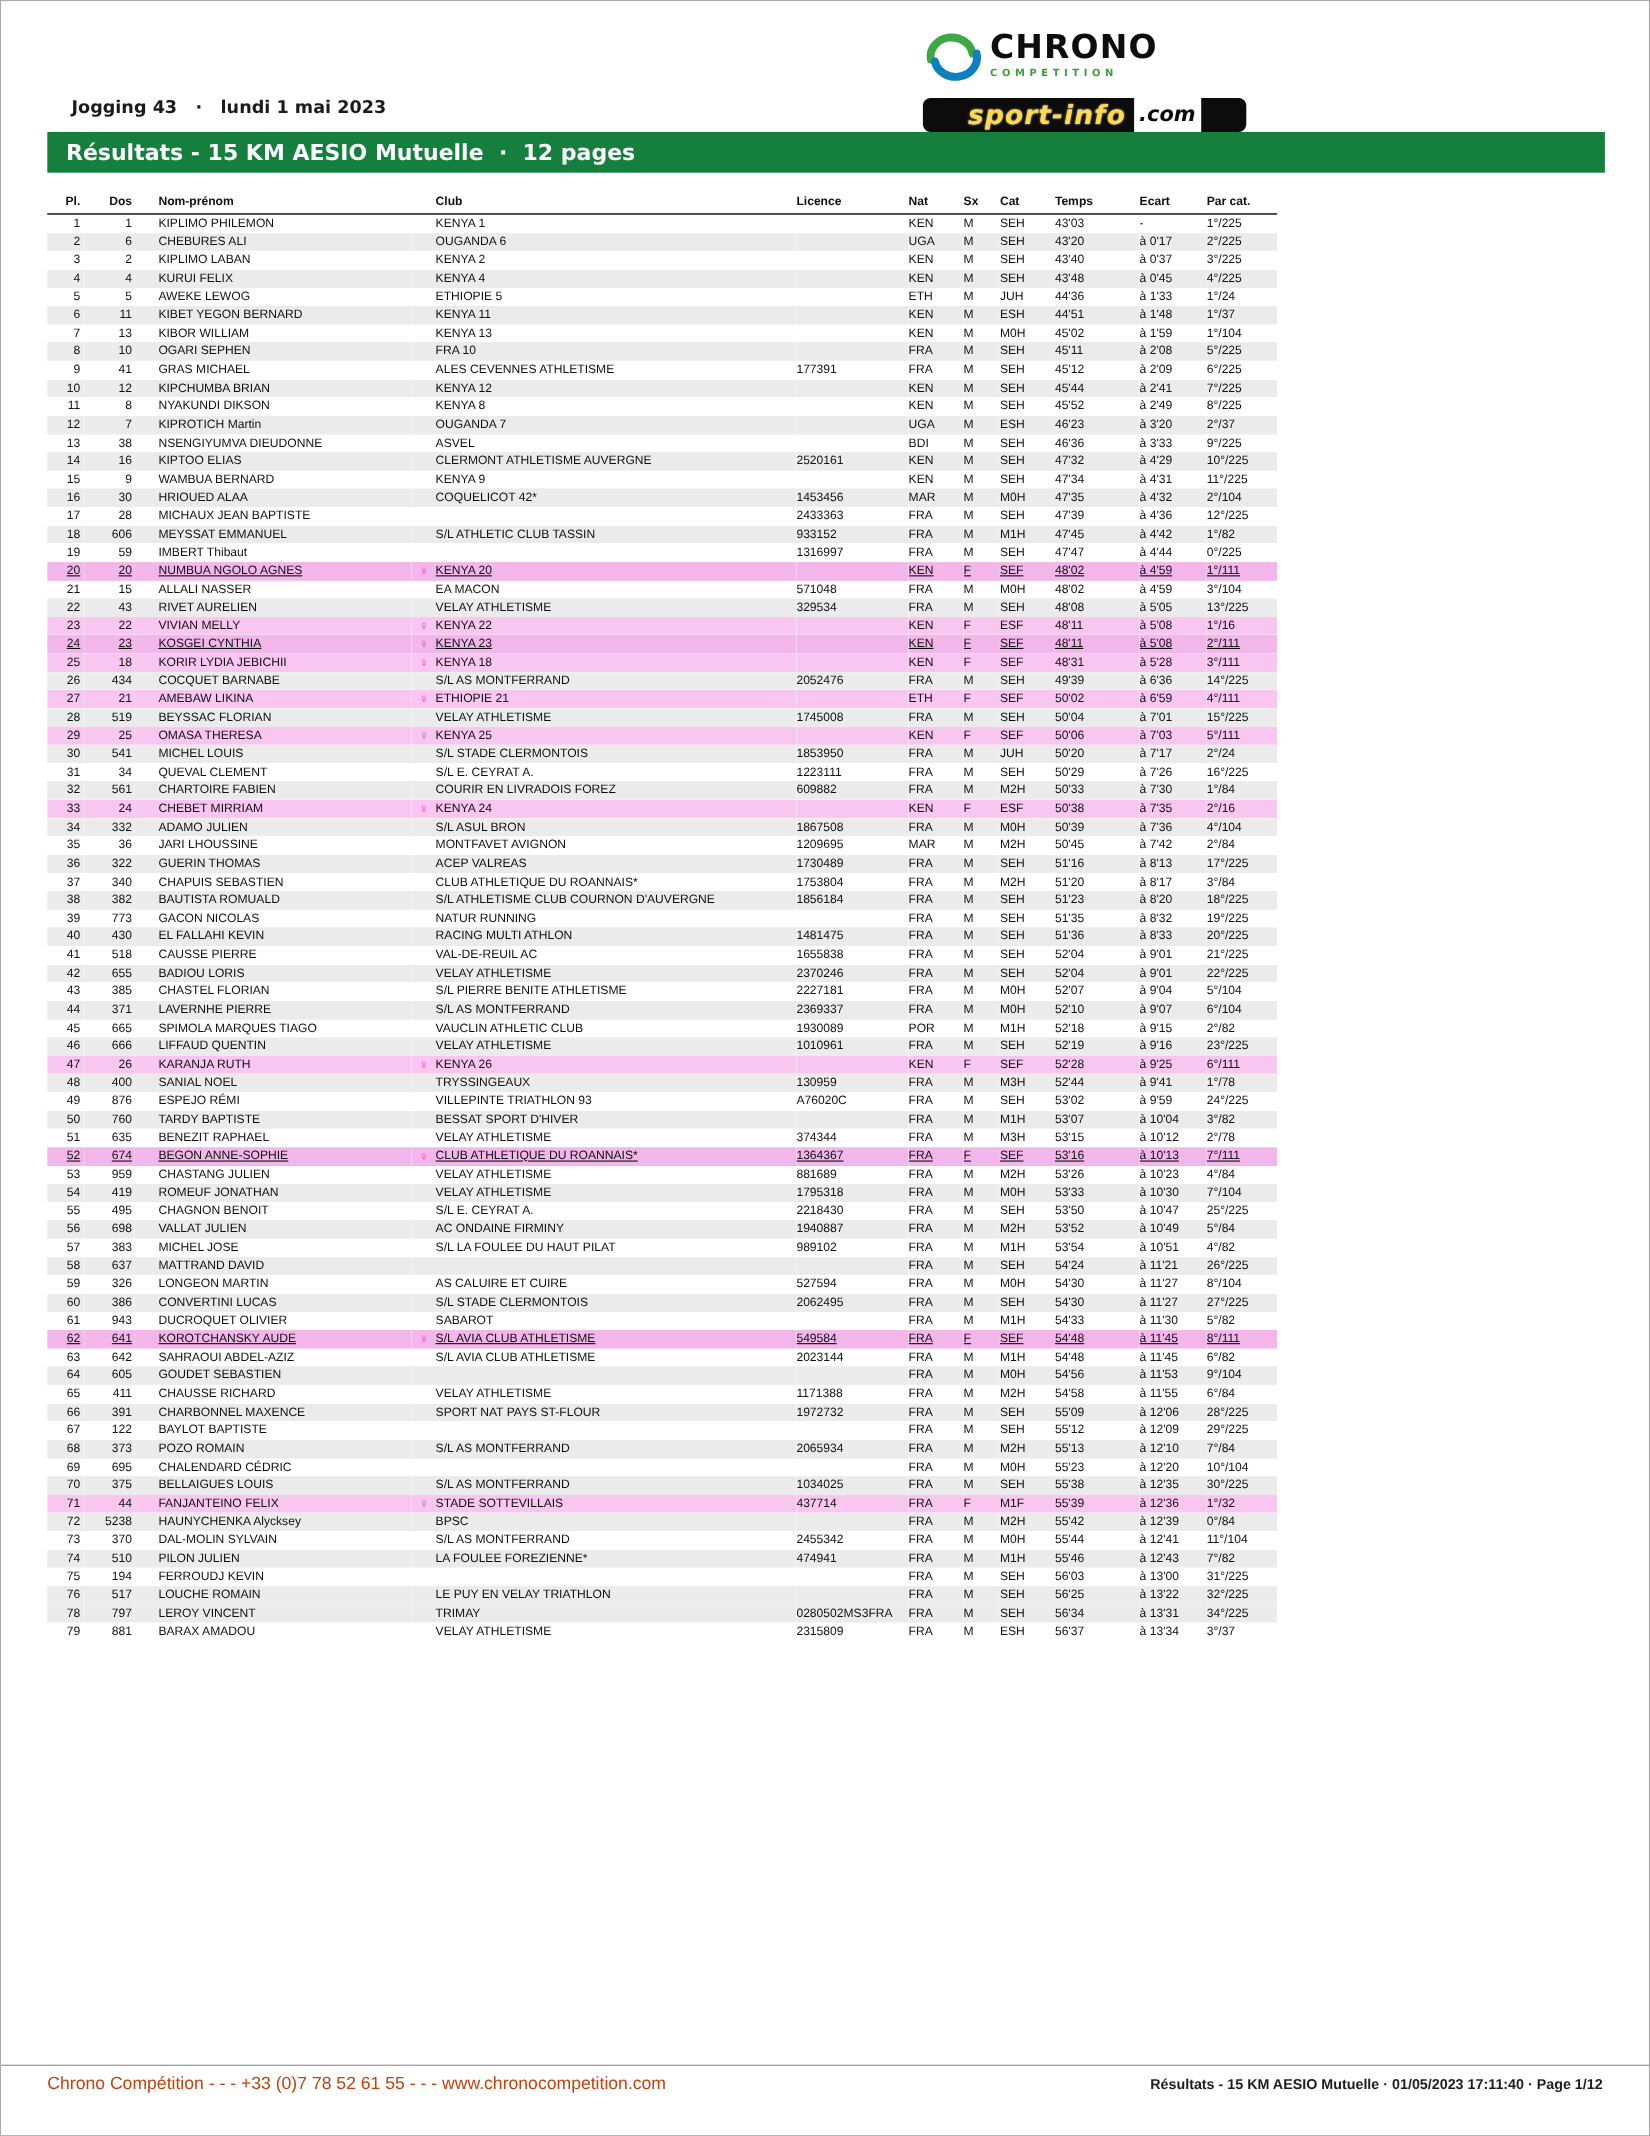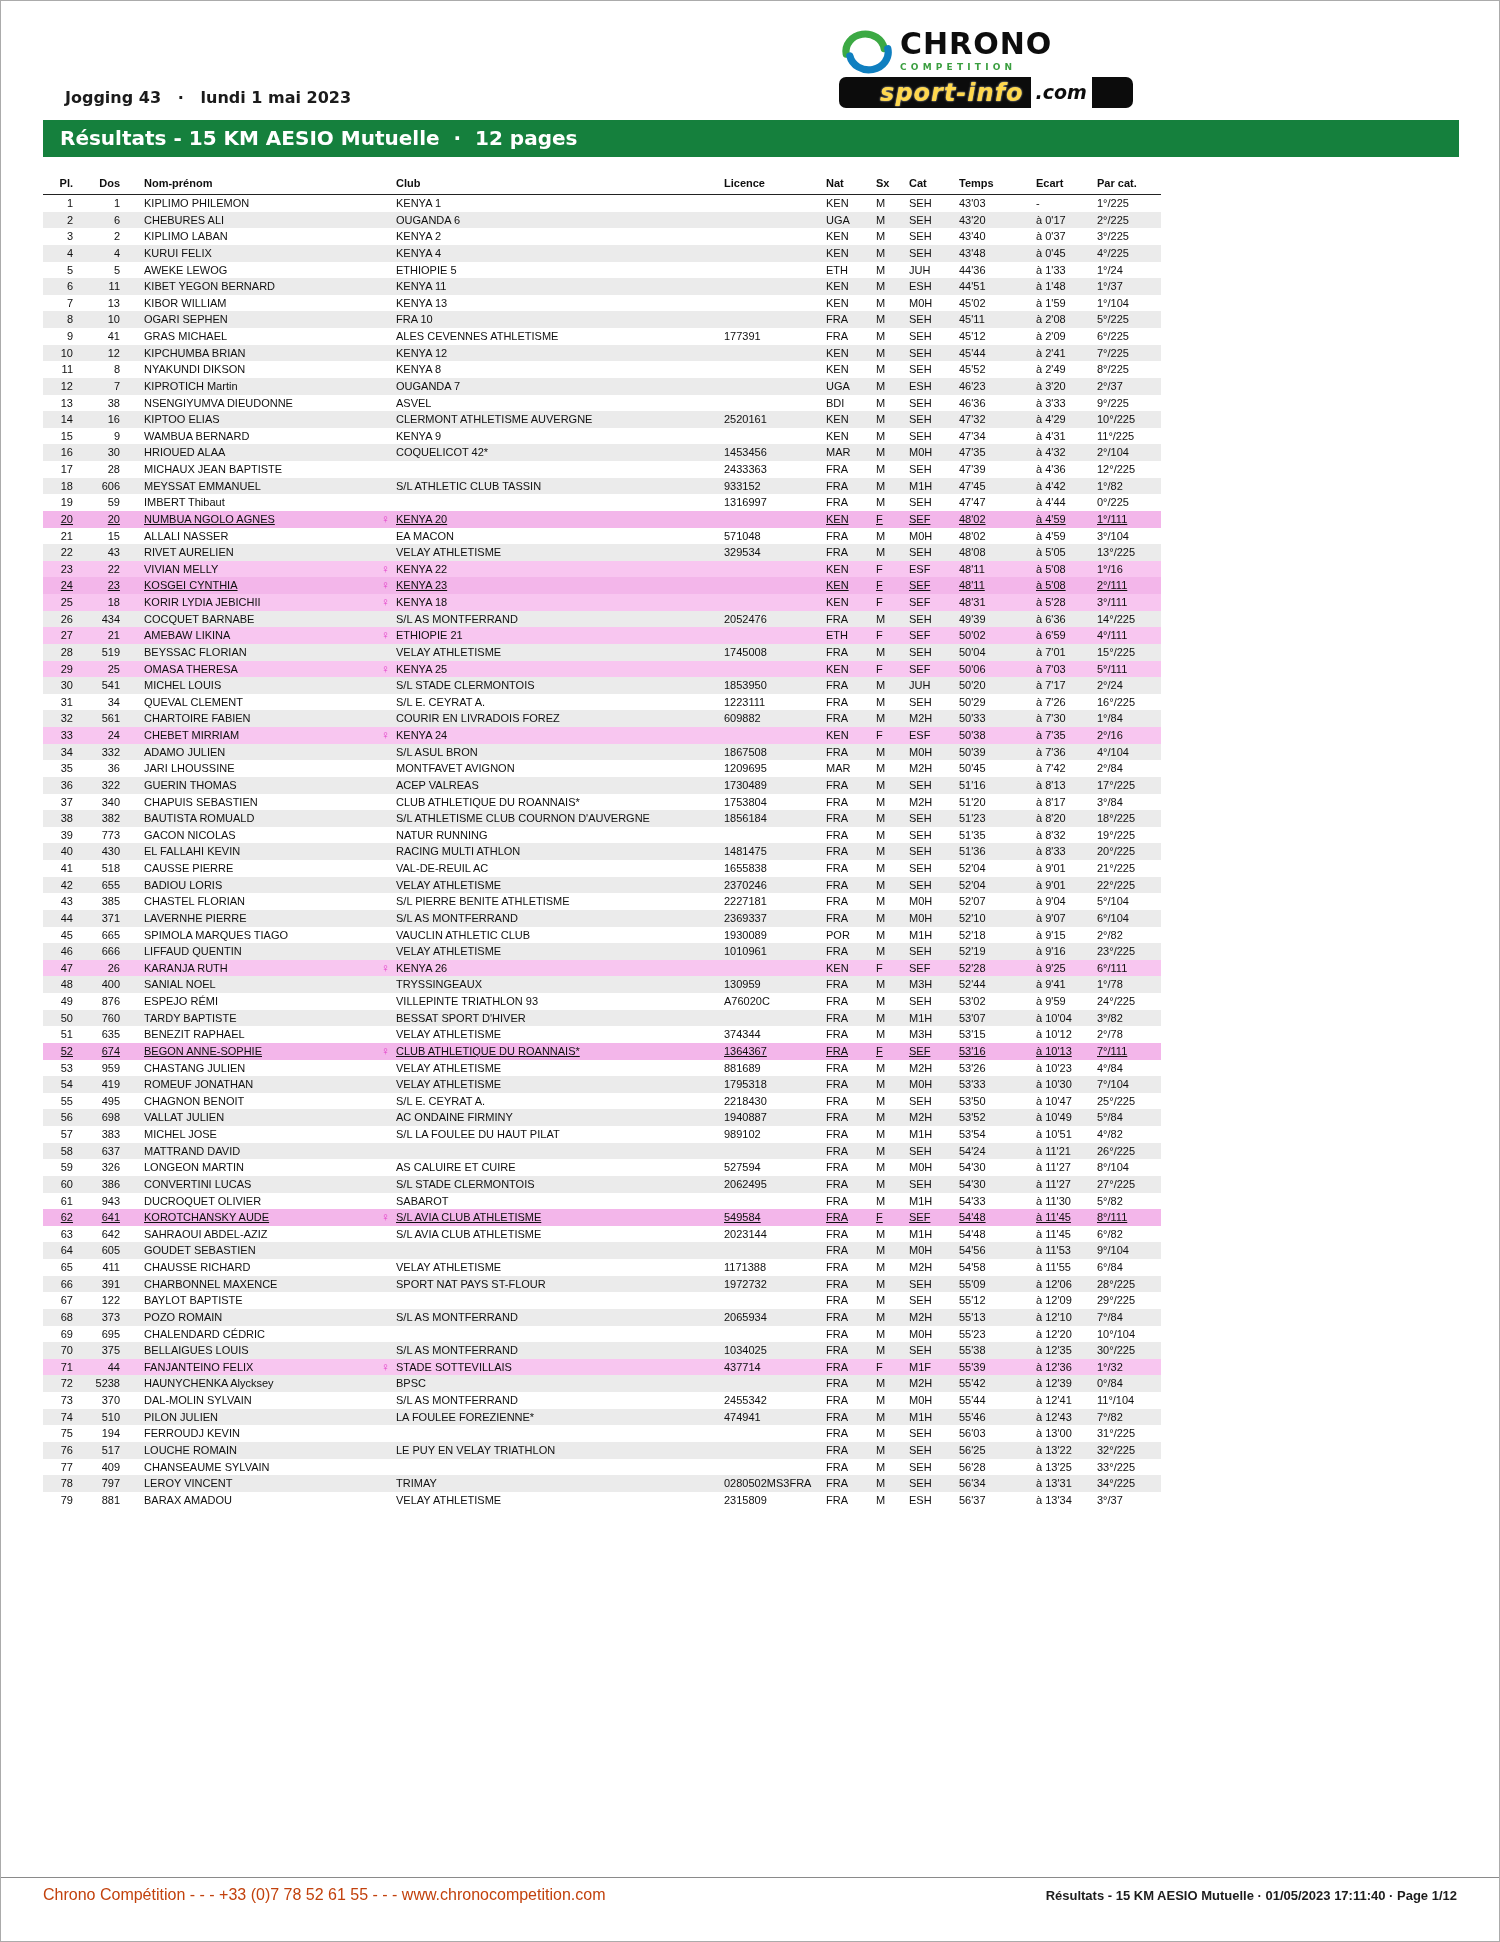--- a/index.html
+++ b/index.html
@@ -8,21 +8,21 @@
 
   
   .page-title{position:absolute;top:40px;left:61px;font-family:"DejaVu Sans","Liberation Sans",sans-serif;font-weight:700;font-size:31px;color:#1b1b1b;white-space:pre;}
   .page-subtitle{position:absolute;top:87px;left:64px;font-family:"DejaVu Sans","Liberation Sans",sans-serif;font-weight:700;font-size:16px;color:#1b1b1b;white-space:pre;}
 
   .logo{position:absolute;top:26px;left:838px;width:270px;}
   .logo-top{display:flex;align-items:center;}
   .swoosh{width:56px;height:47px;margin-right:5px;flex:0 0 auto;}
   .brand{font-family:"DejaVu Sans","Liberation Sans",sans-serif;font-weight:700;font-size:30px;line-height:1;letter-spacing:1px;color:#0d0d0d;}
   .brand-sub{font-family:"DejaVu Sans","Liberation Sans",sans-serif;font-weight:700;font-size:9px;letter-spacing:4.2px;color:#3a9e3f;margin-top:3px;}
-  .sportinfo{margin-top:3px;width:294px;height:31px;background:#0c0c0c;border-radius:7px;display:flex;align-items:center;justify-content:center;gap:7px;}
+  .sportinfo{margin-top:15px;width:294px;height:31px;background:#0c0c0c;border-radius:7px;display:flex;align-items:center;justify-content:center;gap:7px;}
   .si-name{font-family:"DejaVu Sans","Liberation Sans",sans-serif;font-style:italic;font-weight:700;font-size:24px;color:#ffd84d;text-shadow:0 0 2px rgba(255,255,255,.85);letter-spacing:1px;}
   .si-com{background:#ffffff;border-radius:3px;font-family:"DejaVu Sans","Liberation Sans",sans-serif;font-style:italic;font-weight:700;font-size:19px;color:#0c0c0c;padding:15px 5px;line-height:23px;}
 
   
   .band{position:absolute;top:119px;left:42px;width:1416px;height:37px;background:#15803d;color:#ffffff;font-family:"DejaVu Sans","Liberation Sans",sans-serif;font-weight:700;font-size:20px;line-height:37px;padding-left:17px;box-sizing:border-box;white-space:pre;}
 
   
   .results{position:absolute;top:164px;left:42px;width:1118px;border-collapse:collapse;table-layout:fixed;font-size:11px;color:#101010;}
   .results th{font-size:11px;font-weight:700;text-align:left;vertical-align:bottom;padding:0 0 5px 0;border-bottom:1.5px solid #222;height:24px;white-space:nowrap;}
   .results td{height:16.62px;line-height:16.62px;padding:0;white-space:nowrap;overflow:hidden;}
@@ -1080,33 +1080,20 @@
       <td class="c-name">LOUCHE ROMAIN</td>
       <td class="c-club"><span>LE PUY EN VELAY TRIATHLON</span></td>
       <td class="c-lic"></td>
       <td class="c-nat">FRA</td>
       <td class="c-sx">M</td>
       <td class="c-cat">SEH</td>
       <td class="c-temps">56'25</td>
       <td class="c-ecart">à 13'22</td>
       <td class="c-parcat">32°/225</td>
     </tr>
-        <tr>
-      <td class="c-pl">77</td>
-      <td class="c-dos">409</td>
-      <td class="c-name">CHANSEAUME SYLVAIN</td>
-      <td class="c-club"><span></span></td>
-      <td class="c-lic"></td>
-      <td class="c-nat">FRA</td>
-      <td class="c-sx">M</td>
-      <td class="c-cat">SEH</td>
-      <td class="c-temps">56'28</td>
-      <td class="c-ecart">à 13'25</td>
-      <td class="c-parcat">33°/225</td>
-    </tr>
         <tr class="even">
       <td class="c-pl">78</td>
       <td class="c-dos">797</td>
       <td class="c-name">LEROY VINCENT</td>
       <td class="c-club"><span>TRIMAY</span></td>
       <td class="c-lic">0280502MS3FRA</td>
       <td class="c-nat">FRA</td>
       <td class="c-sx">M</td>
       <td class="c-cat">SEH</td>
       <td class="c-temps">56'34</td>

